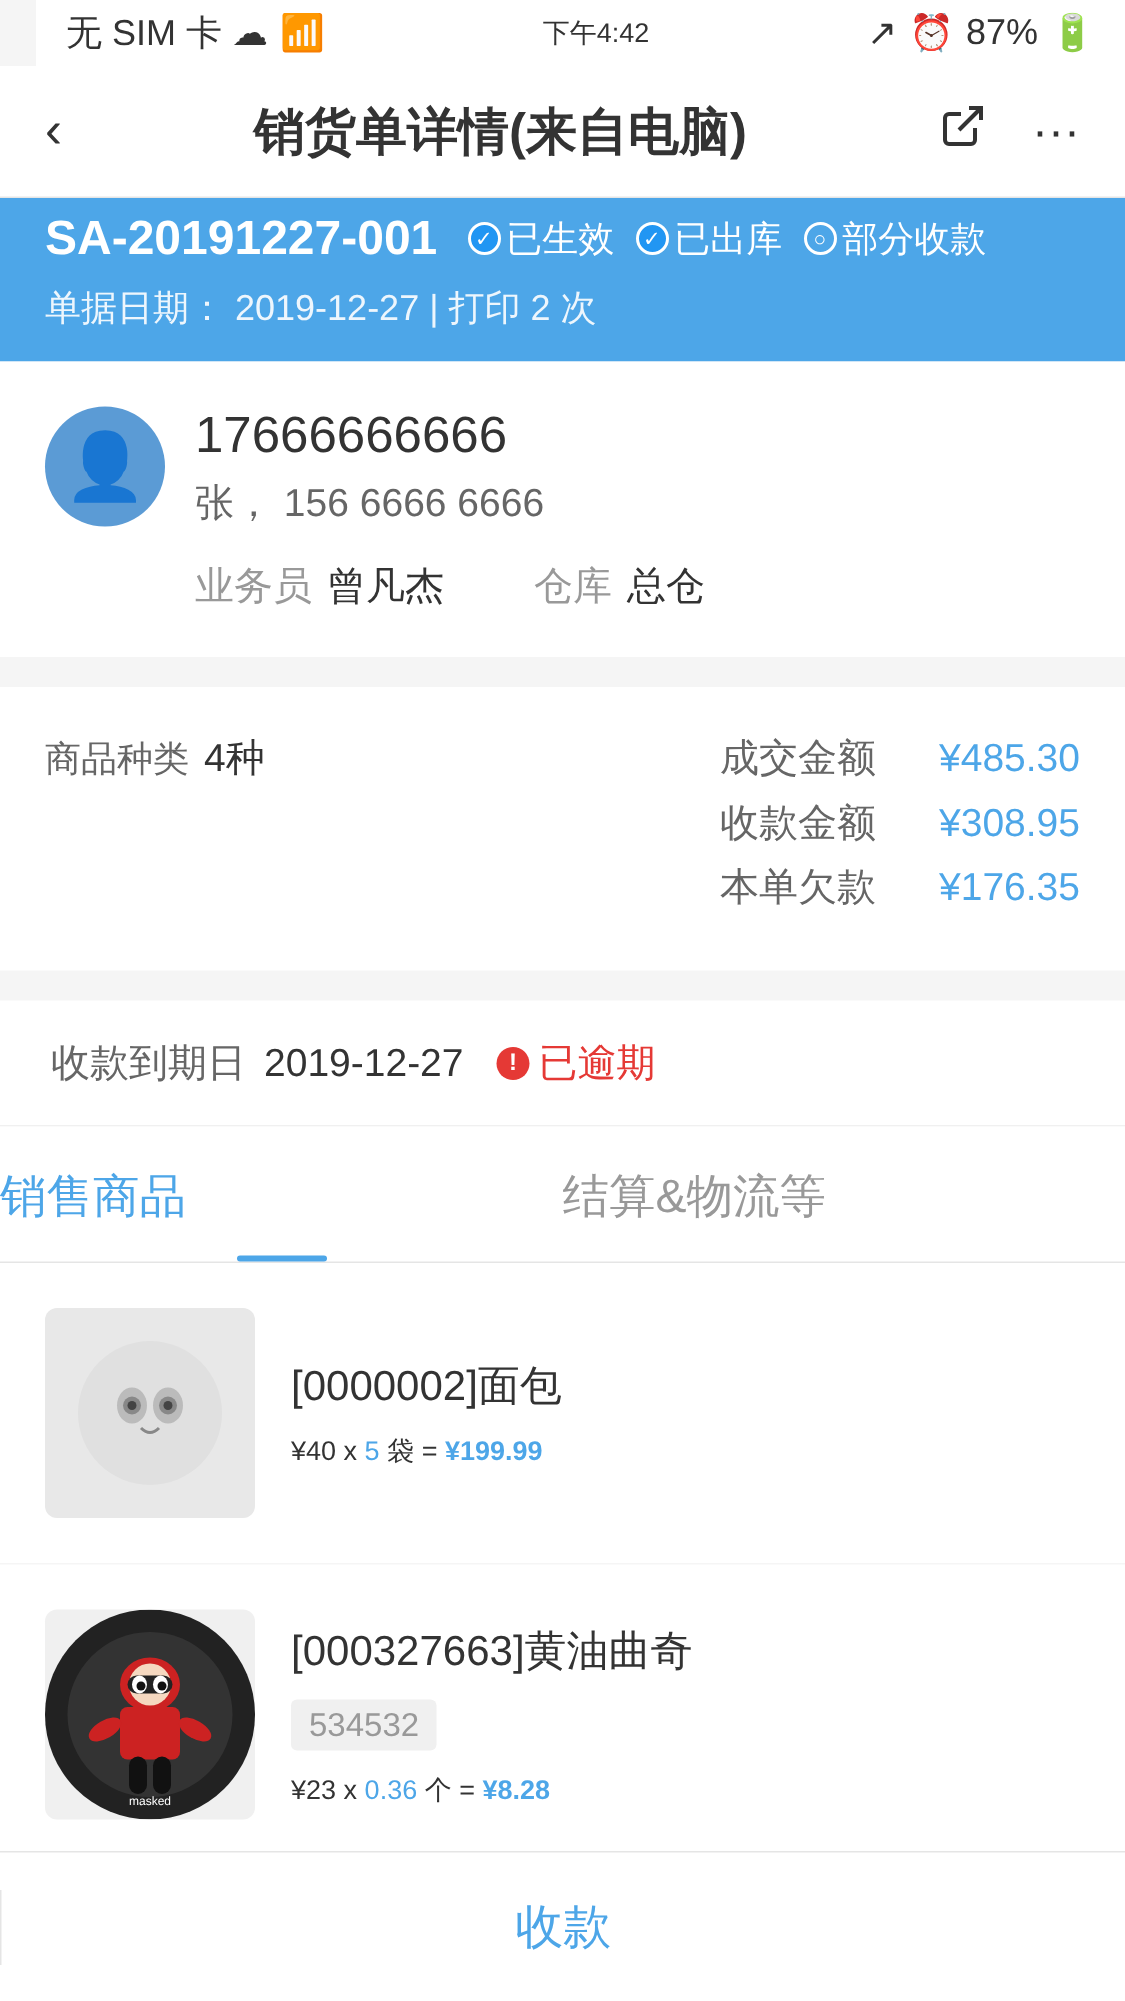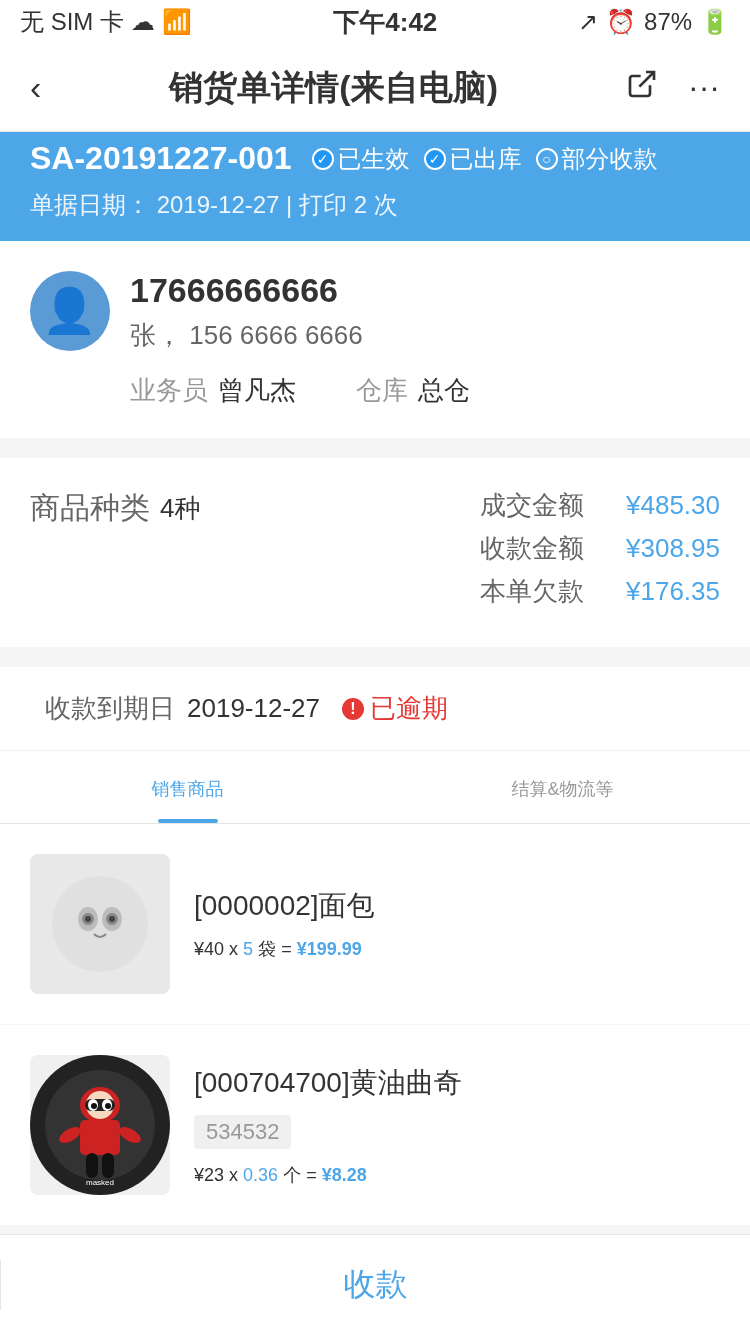--- a/index.html
+++ b/index.html
@@ -15,23 +15,24 @@
     
     .status-bar {
       height: 44px;
       background: #fff;
       display: flex;
       align-items: center;
       justify-content: space-between;
       padding: 0 20px;
       font-size: 24px;
       font-weight: 500;
+      margin-left: 24px;
     }
     .status-bar-left { display: flex; align-items: center; gap: 8px; }
-    .status-bar-center { font-size: 26px; font-weight: 700; }
+    .status-bar-center { font-size: 18px; font-weight: 400; }
     .status-bar-right { display: flex; align-items: center; gap: 8px; font-size: 24px; }
 
     
     .nav-bar {
       height: 88px;
       background: #fff;
       display: flex;
       align-items: center;
       justify-content: space-between;
       padding: 0 30px;
@@ -132,21 +133,21 @@
       justify-content: center;
       flex-shrink: 0;
     }
     .avatar-icon {
       color: #fff;
       font-size: 44px;
     }
     .customer-info { flex: 1; }
     .customer-name {
       font-size: 34px;
-      font-weight: 700;
+      font-weight: 400;
       color: #333;
       margin-bottom: 8px;
     }
     .customer-phone {
       font-size: 26px;
       color: #666;
       margin-bottom: 16px;
     }
     .customer-meta {
       display: flex;
@@ -162,38 +163,38 @@
     
     .summary-section {
       background: #fff;
       padding: 30px;
       margin-bottom: 20px;
       display: flex;
       justify-content: space-between;
       align-items: flex-start;
     }
     .summary-left { display: flex; align-items: center; gap: 10px; }
-    .summary-label { font-size: 30px; color: #666; }
+    .summary-label { font-size: 24px; color: #666; }
     .summary-count { font-size: 26px; color: #333; font-weight: 500; }
     .summary-right { text-align: right; }
     .summary-row {
       display: flex;
       justify-content: flex-end;
       align-items: center;
       gap: 16px;
       margin-bottom: 8px;
       font-size: 26px;
     }
     .summary-row-label { color: #666; }
     .summary-row-value { color: #4DA6E8; font-weight: 500; min-width: 120px; text-align: right; }
 
     
     .due-section {
       background: #fff;
-      padding: 24px 45px;
+      padding: 24px 34px;
       margin-bottom: 0;
       display: flex;
       align-items: center;
       gap: 12px;
       font-size: 26px;
       color: #666;
       border-bottom: 1px solid #f0f0f0;
     }
     .due-label { color: #666; }
     .due-date { color: #333; margin-right: 10px; }
@@ -219,23 +220,22 @@
 
     
     .tabs-section {
       background: #fff;
       display: flex;
       border-bottom: 1px solid #e5e5e5;
       margin-bottom: 0;
     }
     .tab {
       flex: 1;
-      text-align: center;
       padding: 26px 0 22px;
-      font-size: 18px;
+      font-size: 31px;
       color: #999;
       cursor: pointer;
       position: relative;
     }
     .tab.active {
       color: #4DA6E8;
     }
     .tab.active::after {
       content: '';
       position: absolute;
@@ -502,21 +502,21 @@
         <ellipse cx="40" cy="80" rx="12" ry="6" fill="#cc2222" transform="rotate(-30 40 80)"></ellipse>
         <ellipse cx="100" cy="80" rx="12" ry="6" fill="#cc2222" transform="rotate(30 100 80)"></ellipse>
 
         <rect x="56" y="98" width="12" height="25" rx="6" fill="#111"></rect>
         <rect x="72" y="98" width="12" height="25" rx="6" fill="#111"></rect>
 
         <text x="70" y="130" text-anchor="middle" fill="white" font-size="8">masked</text>
       </svg>
     </div>
     <div class="product-details">
-      <div class="product-name">[000704700]黄油曲奇</div>
+      <div class="product-name">[000327663]黄油曲奇</div>
       <div class="product-sku">534532</div>
       <div class="product-price">
         <span>¥23</span>
         <span> x </span>
         <span class="qty">0.36</span>
         <span>个</span>
         <span> = </span>
         <span class="total">¥8.28</span>
       </div>
     </div>

